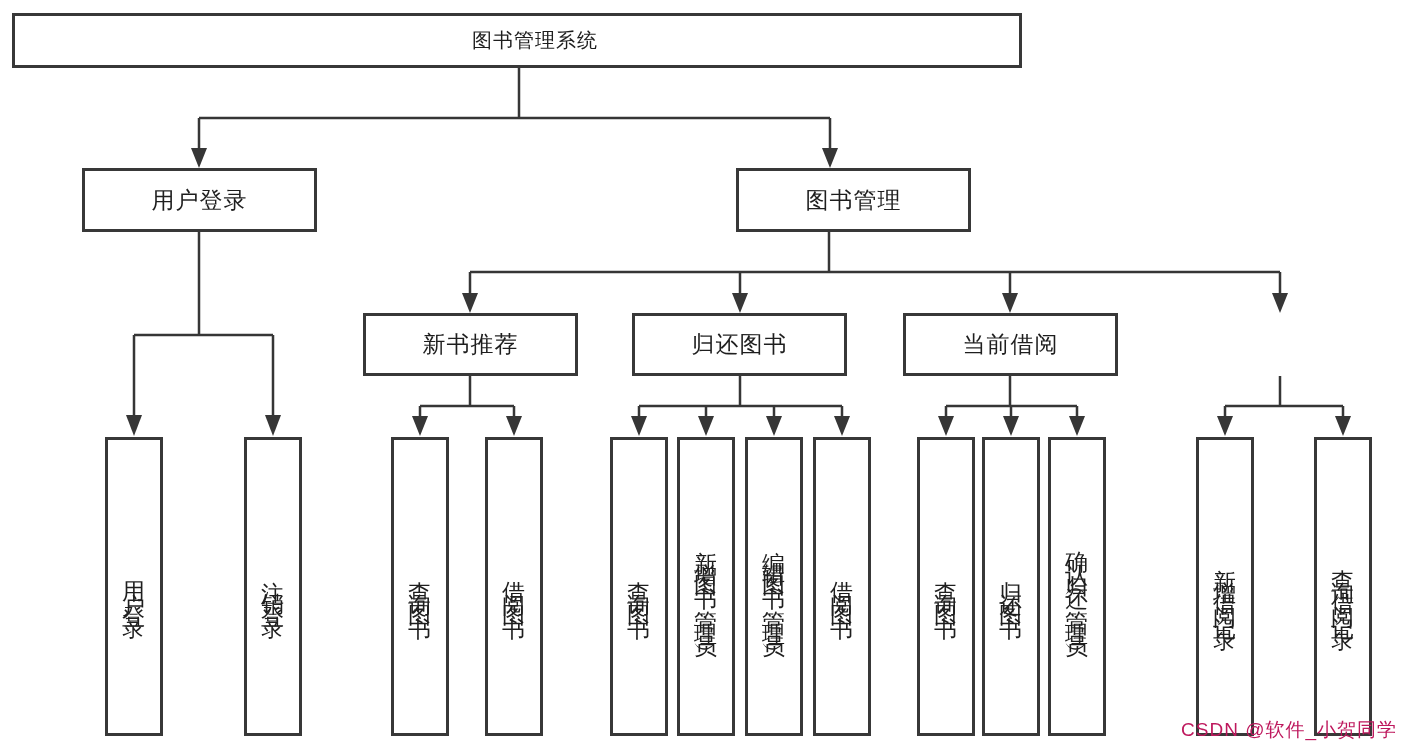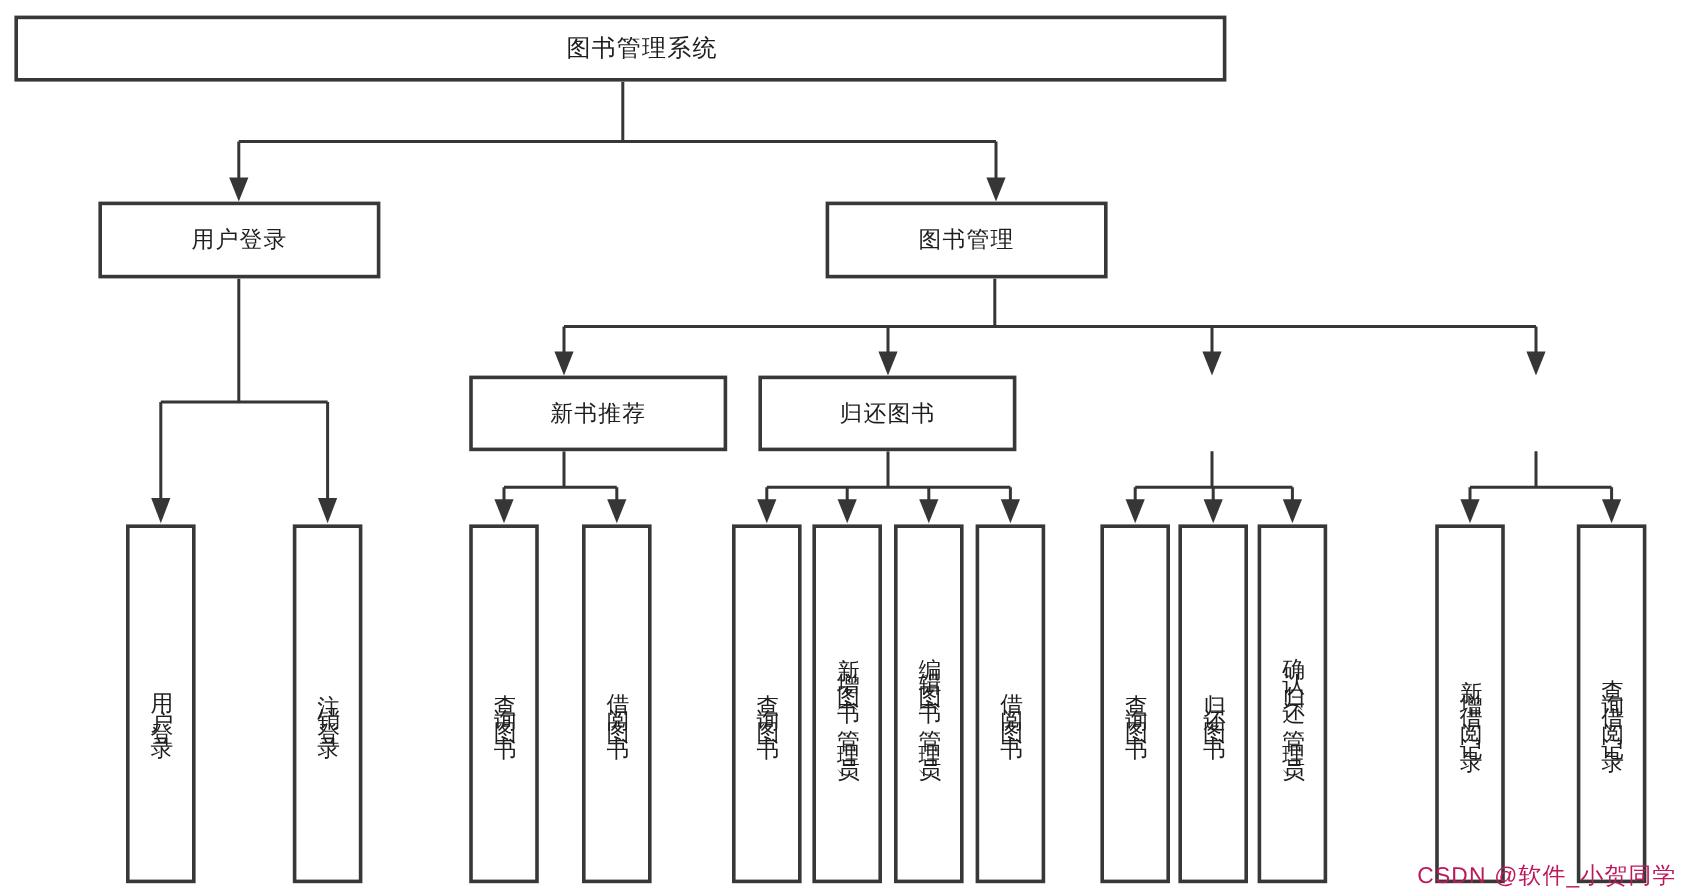--- a/index.html
+++ b/index.html
@@ -27,21 +27,21 @@
   }
   .box {
     position: absolute;
     box-sizing: border-box;
     border: 3px solid #383838;
     background: #ffffff;
     display: flex;
     align-items: center;
     justify-content: center;
     color: #1e1e1e;
-    font-size: 19px;
+    font-size: 23px;
     letter-spacing: 1px;
     text-align: center;
   }
   .root-box { font-size: 20px; }
   .leaf span {
     writing-mode: vertical-rl;
     text-orientation: mixed;
     letter-spacing: 12px;
     line-height: 1.05;
     white-space: nowrap;
@@ -104,29 +104,32 @@
     </g>
   </svg>
 
   <div class="box root-box" style="left:12px; top:13px; width:1010px; height:55px;padding-left:36px;">
     <span>图书管理系统</span>
   </div>
 
   <div class="box" style="left:82px; top:168px; width:235px; height:64px;">
     <span>用户登录</span>
   </div>
-  <div class="box" style="left:688px; top:168px; width:235px; height:64px;">
+  <div class="box" style="left:736px; top:168px; width:235px; height:64px;">
     <span>图书管理</span>
   </div>
 
-  <div class="box" style="left:363px; top:313px; width:215px; height:63px;margin-left:28px;">
+  <div class="box" style="left:363px; top:313px; width:215px; height:63px;">
     <span>新书推荐</span>
   </div>
   <div class="box" style="left:632px; top:313px; width:215px; height:63px;">
     <span>归还图书</span>
+  </div>
+  <div class="box" style="left:903px; top:313px; width:215px; height:63px;">
+    <span>当前借阅</span>
   </div>
 
   <div class="box leaf" style="left:105px; top:437px; width:58px; height:299px;">
     <span>用户登录</span>
   </div>
   <div class="box leaf" style="left:244px; top:437px; width:58px; height:299px;">
     <span>注销登录</span>
   </div>
   <div class="box leaf" style="left:391px; top:437px; width:58px; height:299px;">
     <span>查询图书</span>

